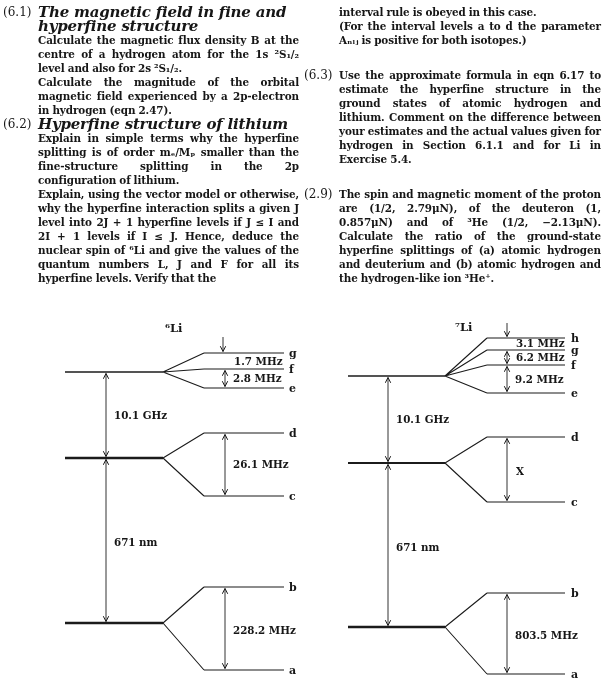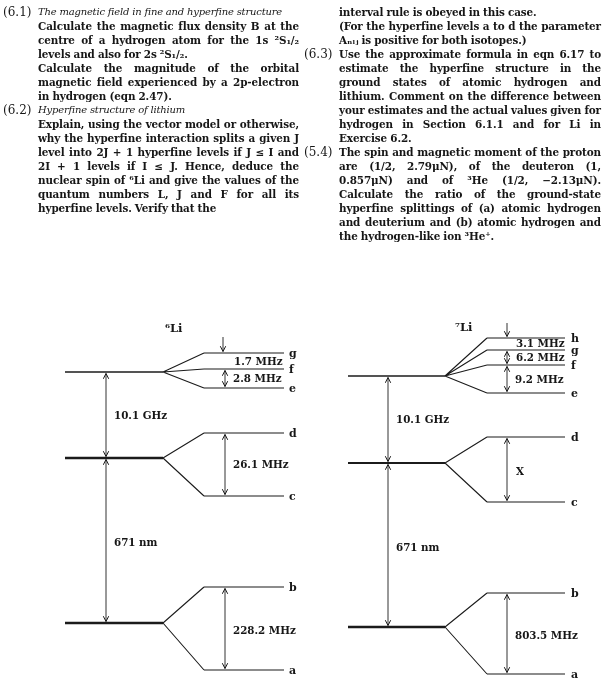--- a/index.html
+++ b/index.html
@@ -11,21 +11,21 @@
   .text-cols{position:absolute;top:5px;left:0;width:605px;display:flex;}
   .col{display:flex;flex-direction:column;}
   .col-left{width:296px;margin-left:3px;}
   .col-right{width:297px;margin-left:5px;justify-content:space-between;}
   .exercise{display:flex;align-items:flex-start;}
   .num{
     width:35px;flex:0 0 35px;font-size:12px;font-weight:400;line-height:14px;
   }
   .exbody{flex:1;min-width:0;}
   .extitle{
-    font-size:10px;font-style:italic;font-weight:400;line-height:14px;
+    font-size:15px;font-style:italic;font-weight:700;line-height:14px;
     letter-spacing:-0.2px;
   }
   .para{
     margin:0;font-size:10.4px;font-weight:600;line-height:14px;
     text-align:justify;word-spacing:-0.4px;letter-spacing:-0.1px;
   }
   .cont{margin-left:35px;}
   svg.figure{position:absolute;left:0;top:315px;}
   .lvl{stroke:#1b1b1b;}
   .fan{stroke:#1b1b1b;stroke-width:1.1;fill:none;}
@@ -44,46 +44,47 @@
 
 <div class="page">
 
   <div class="text-cols">
 
     <div class="col col-left">
       <div class="exercise">
         <div class="num">(6.1)</div>
         <div class="exbody">
           <div class="extitle">The magnetic field in fine and hyperfine structure</div>
-          <p class="para">Calculate the magnetic flux density B at the centre of a hydrogen atom for the 1s ²S₁/₂ levels and also for 2s ²S₁/₂.</p>
+          <p class="para">Calculate the magnetic flux density B at the centre of a hydrogen atom for the 1s ²S₁/₂ level and also for 2s ²S₁/₂.</p>
           <p class="para">Calculate the magnitude of the orbital magnetic field experienced by a 2p-electron in hydrogen (eqn 2.47).</p>
         </div>
       </div>
       <div class="exercise">
         <div class="num">(6.2)</div>
         <div class="exbody">
           <div class="extitle">Hyperfine structure of lithium</div>
+          <p class="para">Explain in simple terms why the hyperfine splitting is of order mₑ/Mₚ smaller than the fine-structure splitting in the 2p configuration of lithium.</p>
           <p class="para">Explain, using the vector model or otherwise, why the hyperfine interaction splits a given J level into 2J + 1 hyperfine levels if J ≤ I and 2I + 1 levels if I ≤ J. Hence, deduce the nuclear spin of ⁶Li and give the values of the quantum numbers L, J and F for all its hyperfine levels. Verify that the</p>
         </div>
       </div>
     </div>
 
     <div class="col col-right">
       <div class="cont">
         <p class="para">interval rule is obeyed in this case.</p>
-        <p class="para">(For the hyperfine levels a to d the parameter Aₙₗⱼ is positive for both isotopes.)</p>
+        <p class="para">(For the interval levels a to d the parameter Aₙₗⱼ is positive for both isotopes.)</p>
       </div>
       <div class="exercise">
         <div class="num">(6.3)</div>
         <div class="exbody">
-          <p class="para">Use the approximate formula in eqn 6.17 to estimate the hyperfine structure in the ground states of atomic hydrogen and lithium. Comment on the difference between your estimates and the actual values given for hydrogen in Section 6.1.1 and for Li in Exercise 6.2.</p>
+          <p class="para">Use the approximate formula in eqn 6.17 to estimate the hyperfine structure in the ground states of atomic hydrogen and lithium. Comment on the difference between your estimates and the actual values given for hydrogen in Section 6.1.1 and for Li in Exercise 5.4.</p>
         </div>
       </div>
       <div class="exercise">
-        <div class="num">(5.4)</div>
+        <div class="num">(2.9)</div>
         <div class="exbody">
           <p class="para">The spin and magnetic moment of the proton are (1/2, 2.79μN), of the deuteron (1, 0.857μN) and of ³He (1/2, −2.13μN).  Calculate the ratio of the ground-state hyperfine splittings of (a) atomic hydrogen and deuterium and (b) atomic hydrogen and the hydrogen-like ion ³He⁺.</p>
         </div>
       </div>
     </div>
   </div>
 
   <svg class="figure" width="605" height="369" viewBox="0 315 605 369">
     <defs>
       <marker id="mE" markerWidth="9" markerHeight="8" refX="5.8" refY="3.5" orient="auto" markerUnits="userSpaceOnUse">

